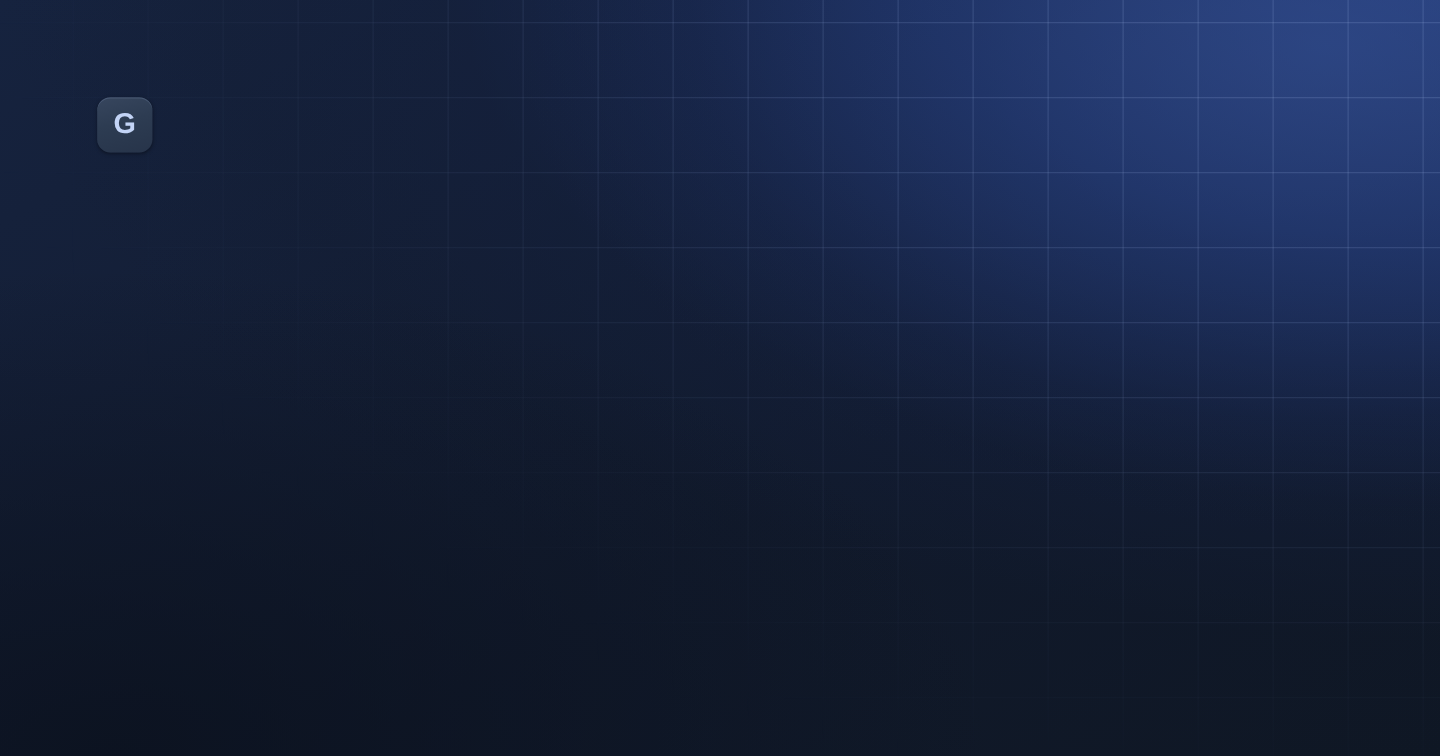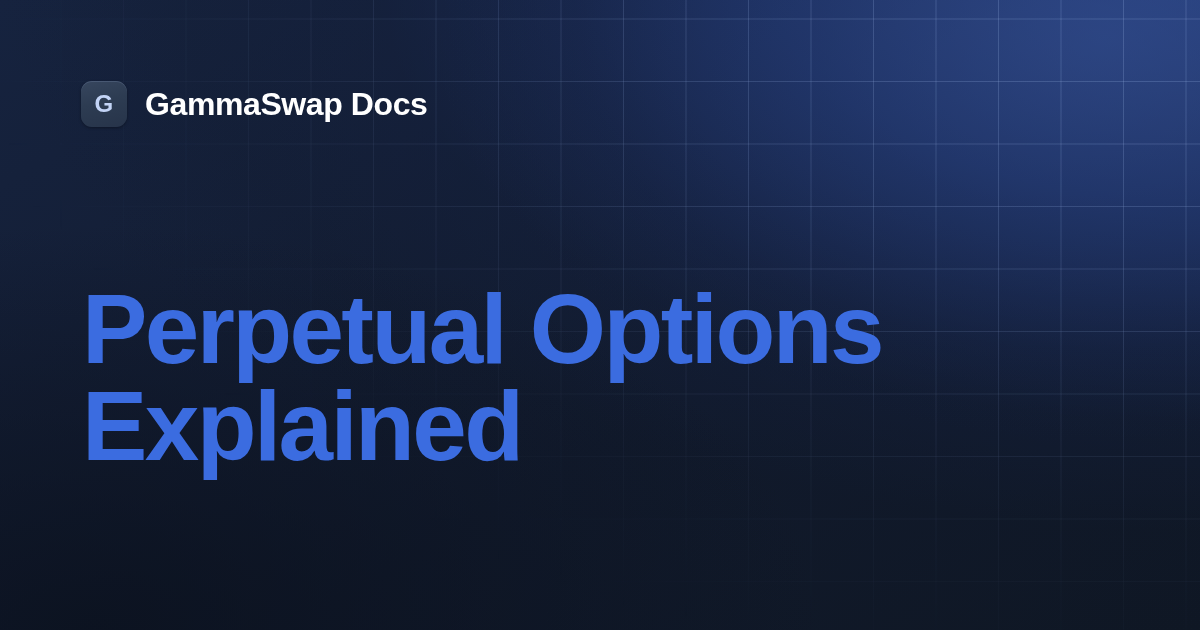--- a/index.html
+++ b/index.html
@@ -179,20 +179,18 @@
   <div class="bg-glow-soft"></div>
   <div class="bg-grid"></div>
   <div class="bg-vignette"></div>
 
   <div class="content">
 
     <div class="brand">
       <div class="brand-badge">
         <span class="brand-badge-letter">G</span>
       </div>
-      <span class="brand-name">GammaSwap Docs</span>
     </div>
 
-    <h1 class="headline">Perpetual Options Explained</h1>
 
 
   </div>
 </div>
 
 </body></html>

